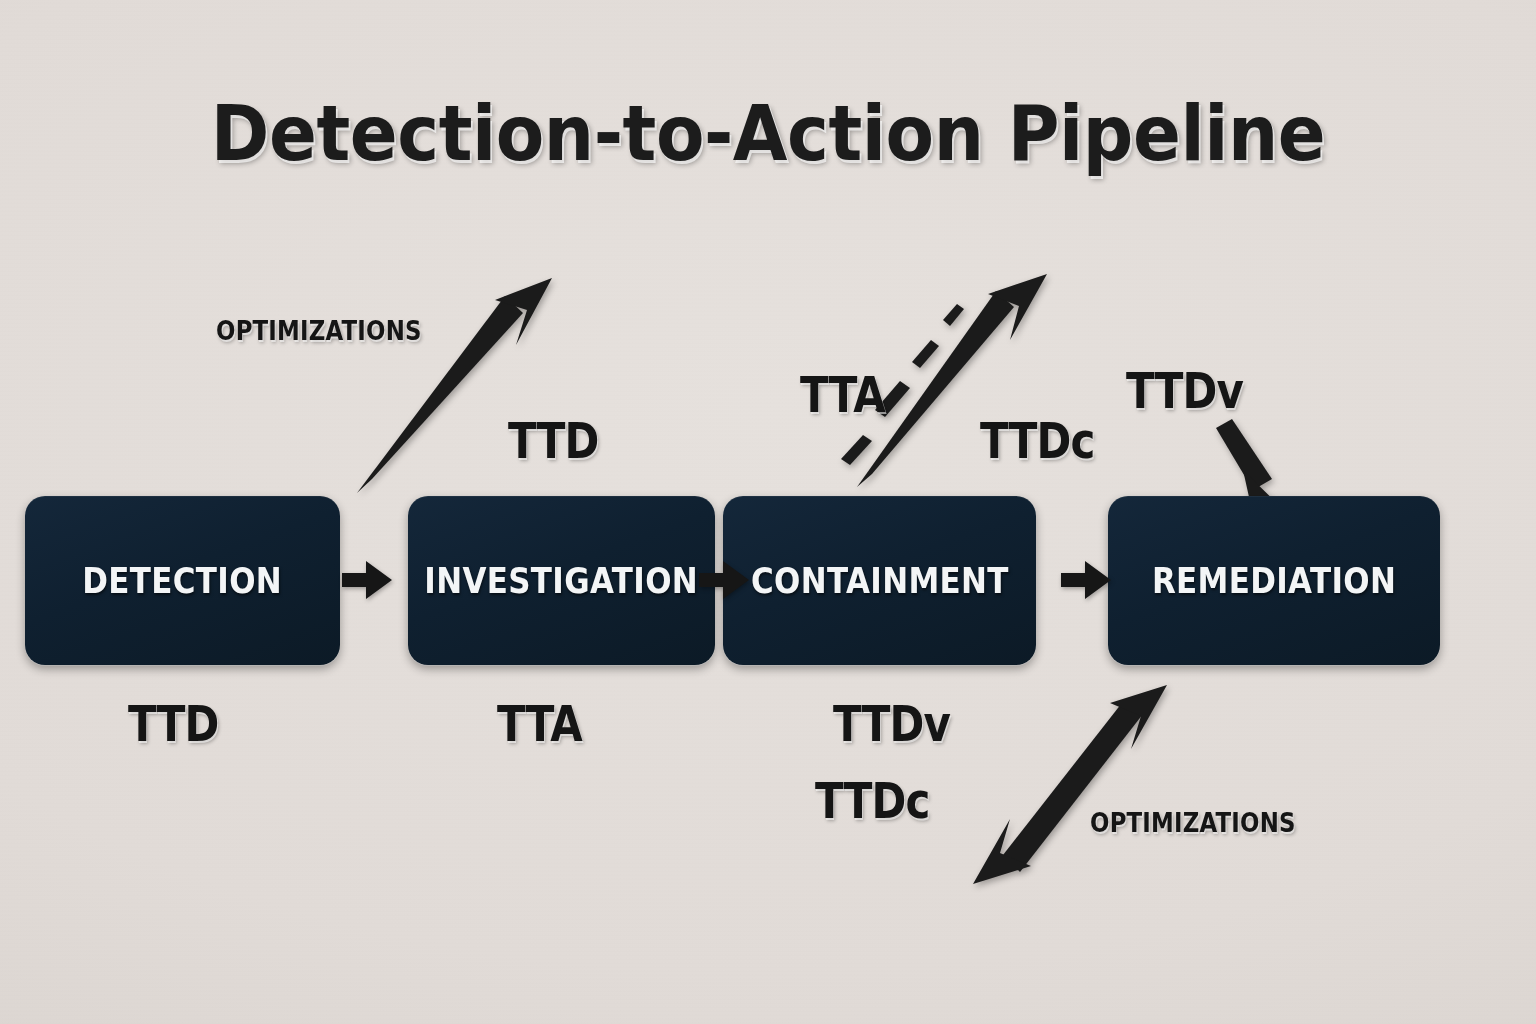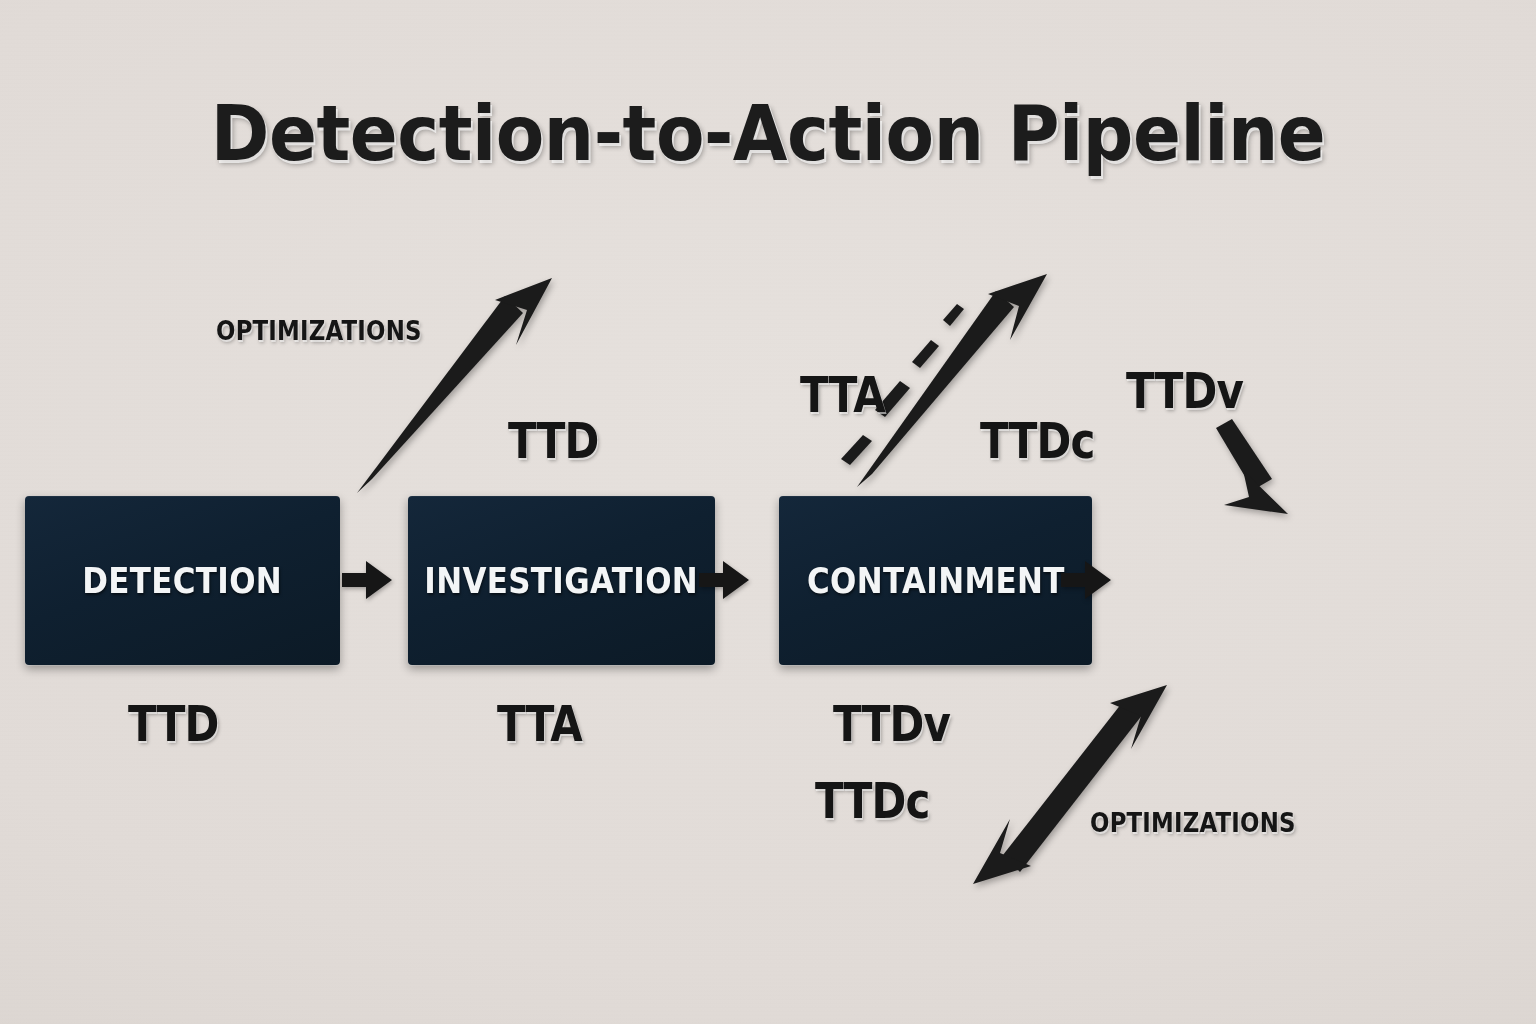--- a/index.html
+++ b/index.html
@@ -44,21 +44,21 @@
     font-family: "DejaVu Sans", sans-serif;
     transform: scaleX(0.93);
     text-shadow:
       2px 3px 0 rgba(255,255,255,.65),
       3px 4px 5px rgba(0,0,0,.30);
   }
 
   
   .stage {
     position: absolute;
-    border-radius: 4px;
+    border-radius: 20px;
     background: linear-gradient(160deg, #14273a 0%, #0f2030 45%, #0c1a26 100%);
     box-shadow:
       0 4px 10px rgba(0,0,0,.33),
       0 1px 0 rgba(255,255,255,.55),
       inset 0 1px 0 rgba(255,255,255,.05);
     display: flex;
     align-items: center;
     justify-content: center;
   }
   .stage-label {
@@ -156,24 +156,27 @@
   </svg>
 
   <div class="stage" style="left:25px; top:496px; width:315px; height:169px;">
     <span class="stage-label">DETECTION</span>
   </div>
 
   <div class="stage" style="left:388px; top:496px; width:307px; height:169px;margin-left:20px;">
     <span class="stage-label">INVESTIGATION</span>
   </div>
 
-  <div class="stage" style="left:779px; top:496px; width:313px; height:169px;">
+  <div class="stage" style="left:723px; top:496px; width:313px; height:169px;">
     <span class="stage-label">CONTAINMENT</span>
   </div>
 
+  <div class="stage" style="left:1108px; top:496px; width:332px; height:169px;">
+    <span class="stage-label">REMEDIATION</span>
+  </div>
 
   <div class="connector" style="left:340px; top:557px;">
     <svg viewBox="0 0 54 46" width="54" height="46">
       <path d="M 2,16 L 26,16 L 26,4 L 52,23 L 26,42 L 26,30 L 2,30 Z" fill="#161616" style="filter: drop-shadow(1px 2px 2px rgba(0,0,0,.3));"></path>
     </svg>
   </div>
 
   <div class="connector" style="left:697px; top:557px;">
     <svg viewBox="0 0 54 46" width="54" height="46">
       <path d="M 2,16 L 26,16 L 26,4 L 52,23 L 26,42 L 26,30 L 2,30 Z" fill="#161616" style="filter: drop-shadow(1px 2px 2px rgba(0,0,0,.3));"></path>

